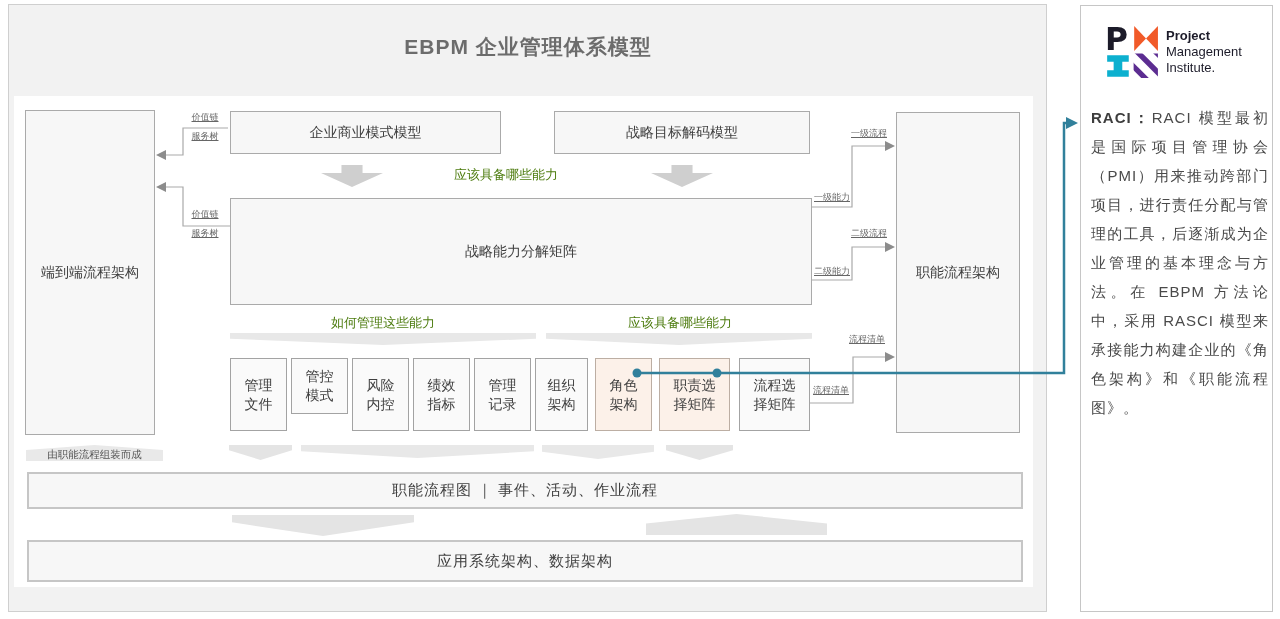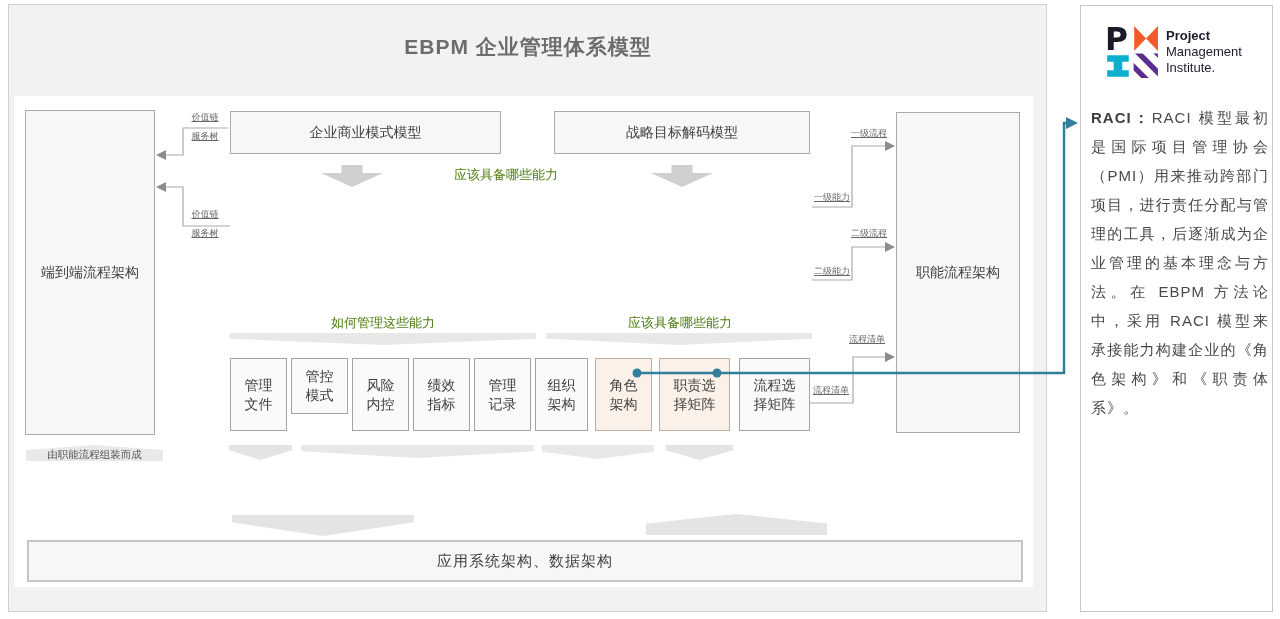--- a/index.html
+++ b/index.html
@@ -60,20 +60,21 @@
   <div class="abs box" style="left:896px;top:112px;width:124px;height:321px;">职能流程架构</div>
 
   <div class="abs box" style="left:230px;top:111px;width:271px;height:43px;">企业商业模式模型</div>
   <div class="abs box" style="left:554px;top:111px;width:256px;height:43px;">战略目标解码模型</div>
 
   <div class="abs block-arrow" style="left:321px;top:165px;width:62px;height:22px;"></div>
   <div class="abs block-arrow" style="left:651px;top:165px;width:62px;height:22px;"></div>
 
   <div class="abs q-label" style="left:406px;top:166px;width:200px;">应该具备哪些能力</div>
 
+  <div class="abs box" style="left:230px;top:198px;width:582px;height:107px;">战略能力分解矩阵</div>
 
   <div class="abs q-label" style="left:283px;top:314px;width:200px;">如何管理这些能力</div>
   <div class="abs q-label" style="left:580px;top:314px;width:200px;">应该具备哪些能力</div>
 
   <div class="abs ribbon" style="left:230px;top:333px;width:306px;height:12px;"></div>
   <div class="abs ribbon" style="left:546px;top:333px;width:266px;height:12px;"></div>
 
   <div class="abs box small" style="left:230px;top:358px;width:57px;height:73px;">管理
 文件</div>
   <div class="abs box small" style="left:291px;top:358px;width:57px;height:56px;">管控
@@ -92,20 +93,21 @@
 择矩阵</div>
   <div class="abs box small" style="left:739px;top:358px;width:71px;height:73px;">流程选
 择矩阵</div>
 
   <div class="abs ribbon-label" style="left:26px;top:445px;width:137px;height:16px;">由职能流程组装而成</div>
   <div class="abs chev-dn" style="left:229px;top:445px;width:63px;height:15px;"></div>
   <div class="abs ribbon" style="left:301px;top:445px;width:233px;height:13px;"></div>
   <div class="abs ribbon" style="left:542px;top:445px;width:112px;height:14px;"></div>
   <div class="abs chev-dn" style="left:666px;top:445px;width:67px;height:15px;"></div>
 
+  <div class="abs bar" style="left:27px;top:472px;width:996px;height:37px;">职能流程图 ｜ 事件、活动、作业流程</div>
   <div class="abs chev-dn" style="left:232px;top:515px;width:182px;height:21px;"></div>
   <div class="abs chev-up" style="left:646px;top:514px;width:181px;height:21px;"></div>
   <div class="abs bar" style="left:27px;top:540px;width:996px;height:42px;">应用系统架构、数据架构</div>
 
   <div class="abs clabel" style="left:189px;top:112px;width:32px;">价值链</div>
   <div class="abs clabel" style="left:189px;top:131px;width:32px;">服务树</div>
   <div class="abs clabel" style="left:189px;top:209px;width:32px;">价值链</div>
   <div class="abs clabel" style="left:189px;top:228px;width:32px;">服务树</div>
   <div class="abs clabel" style="left:849px;top:128px;width:40px;">一级流程</div>
   <div class="abs clabel" style="left:812px;top:192px;width:40px;">一级能力</div>
@@ -152,15 +154,15 @@
         <line x1="70" y1="26" x2="130" y2="86"></line>
       </g>
     </svg>
     <div class="logo-text">
       <div class="l1">Project</div>
       <div>Management</div>
       <div>Institute.</div>
     </div>
   </div>
 
-  <div class="abs raci"><b>RACI：</b><span>RACI 模型最初是国际项目管理协会（PMI）用来推动跨部门项目，进行责任分配与管理的工具，后逐渐成为企业管理的基本理念与方法。在 EBPM 方法论中，采用 RACI 模型来承接能力构建企业的《角色架构》和《职责体系》。</span></div>
+  <div class="abs raci"><b>RACI：</b><span>RACI 模型最初是国际项目管理协会（PMI）用来推动跨部门项目，进行责任分配与管理的工具，后逐渐成为企业管理的基本理念与方法。在 EBPM 方法论中，采用 RASCI 模型来承接能力构建企业的《角色架构》和《职能流程图》。</span></div>
 
 </div>
 
 </body></html>

